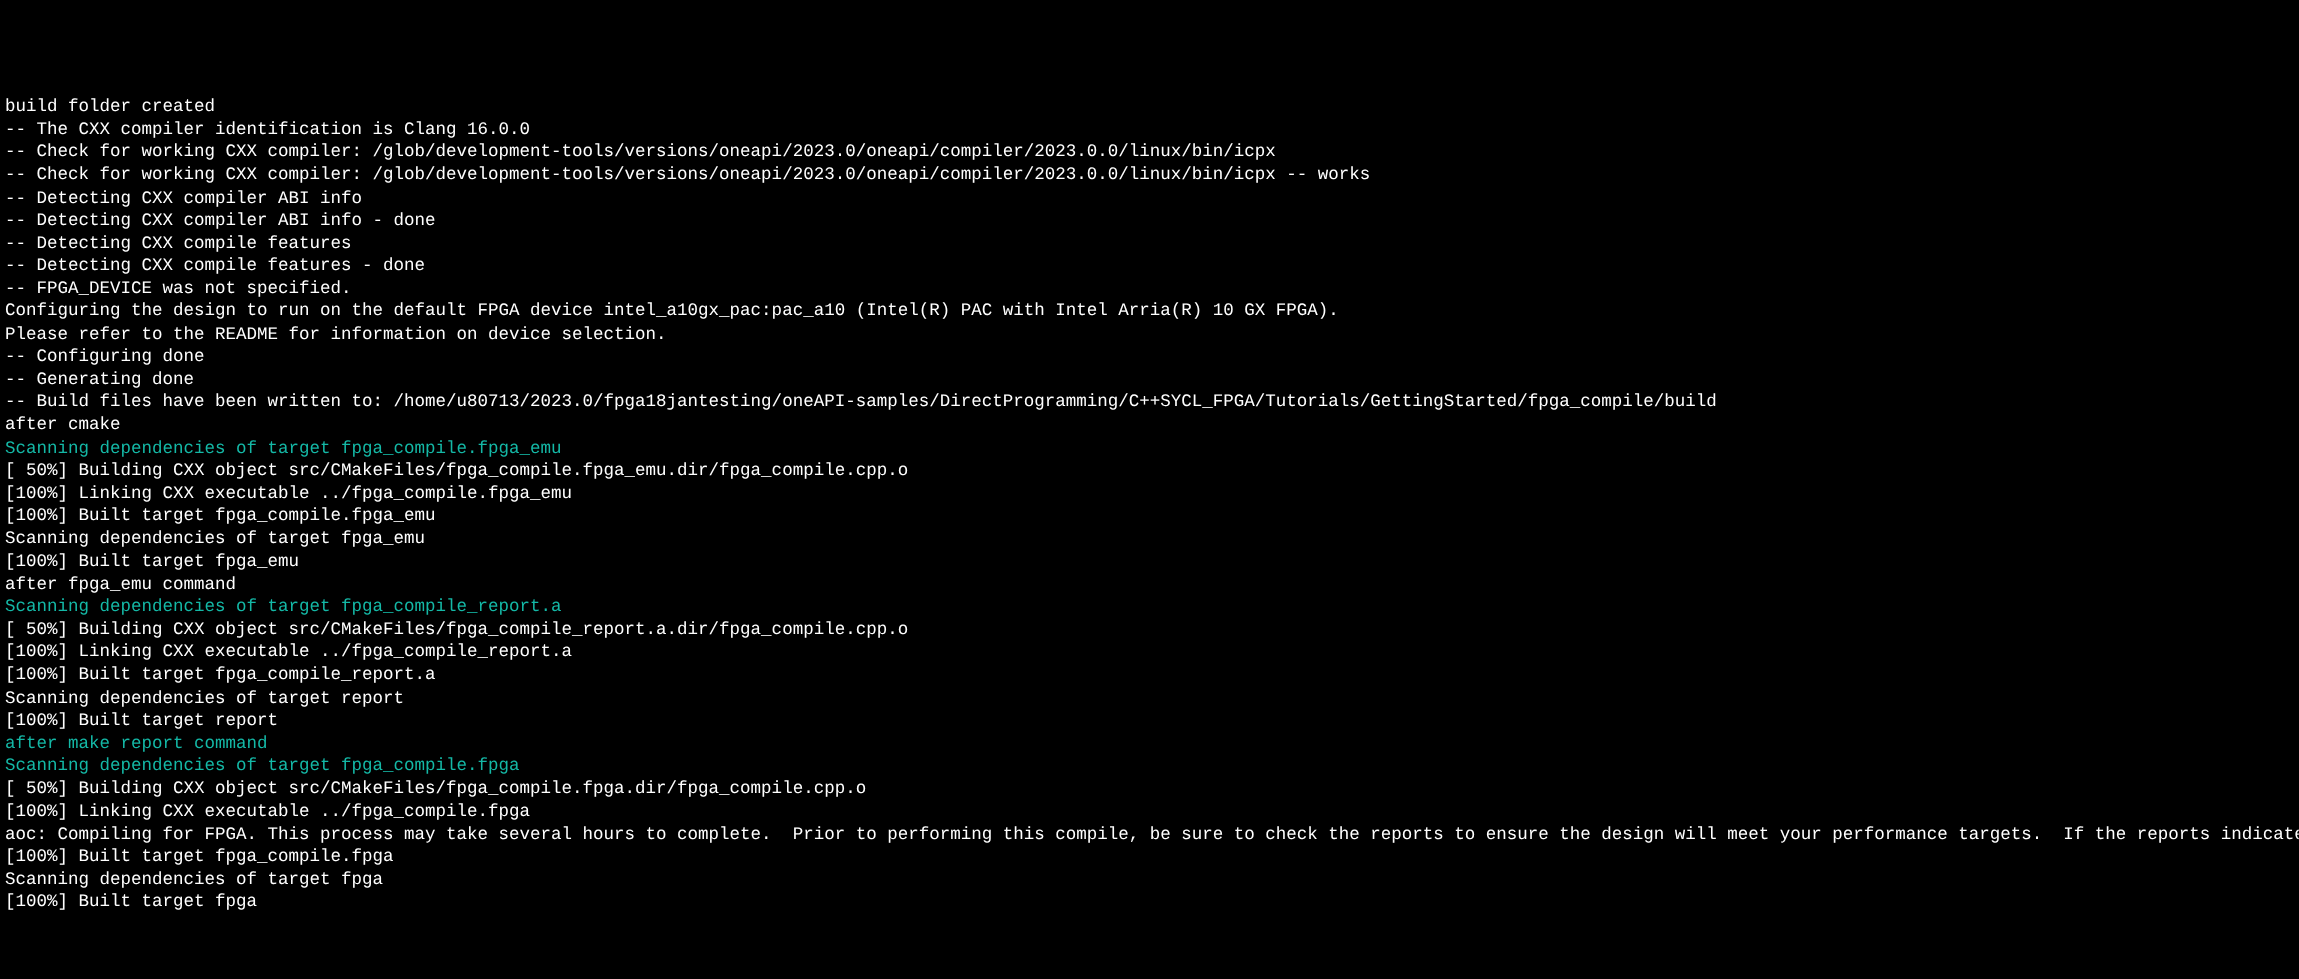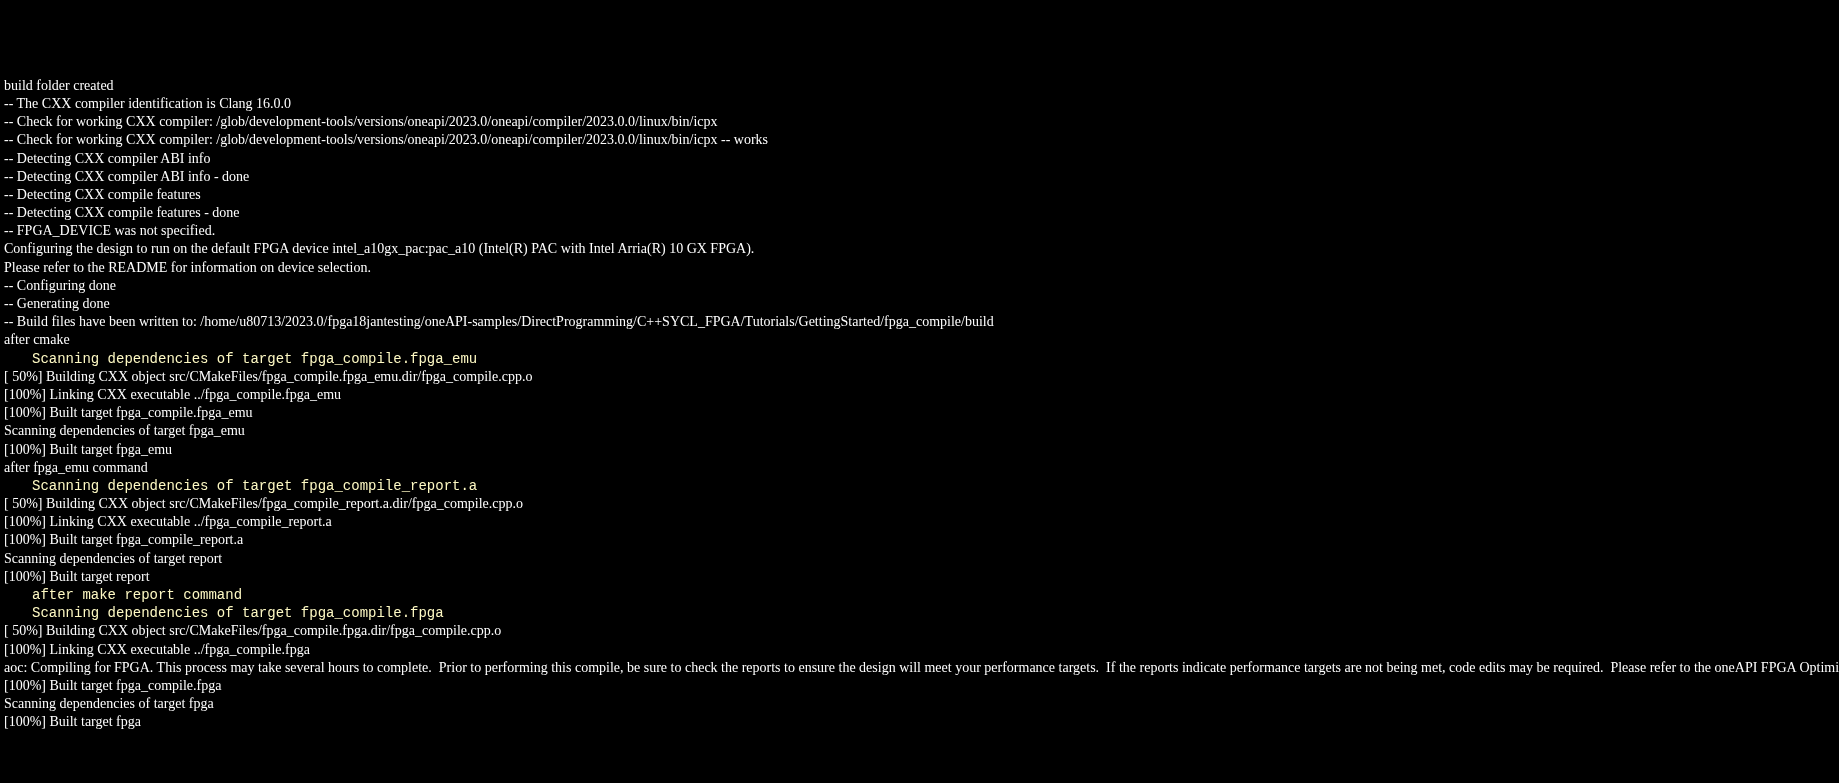--- a/index.html
+++ b/index.html
@@ -15,25 +15,23 @@
       line-height: 1.3;
       padding: 4px;
       white-space: pre;
       overflow-x: hidden;
     }
     .terminal-line {
       display: block;
     }
     .white {
       color: #ffffff;
-      font-family: Liberation Serif, serif;
     }
     .yellow {
-      color: #fef9c3;
-      margin-left: 28px;
+      color: #14b8a6;
     }
   </style>
 </head>
 <body>
 
 
 
 <div id="terminal-container"><span class="terminal-line white">build folder created</span><span class="terminal-line white">-- The CXX compiler identification is Clang 16.0.0</span><span class="terminal-line white">-- Check for working CXX compiler: /glob/development-tools/versions/oneapi/2023.0/oneapi/compiler/2023.0.0/linux/bin/icpx</span><span class="terminal-line white">-- Check for working CXX compiler: /glob/development-tools/versions/oneapi/2023.0/oneapi/compiler/2023.0.0/linux/bin/icpx -- works</span><span class="terminal-line white">-- Detecting CXX compiler ABI info</span><span class="terminal-line white">-- Detecting CXX compiler ABI info - done</span><span class="terminal-line white">-- Detecting CXX compile features</span><span class="terminal-line white">-- Detecting CXX compile features - done</span><span class="terminal-line white">-- FPGA_DEVICE was not specified.</span><span class="terminal-line white">Configuring the design to run on the default FPGA device intel_a10gx_pac:pac_a10 (Intel(R) PAC with Intel Arria(R) 10 GX FPGA).</span><span class="terminal-line white">Please refer to the README for information on device selection.</span><span class="terminal-line white">-- Configuring done</span><span class="terminal-line white">-- Generating done</span><span class="terminal-line white">-- Build files have been written to: /home/u80713/2023.0/fpga18jantesting/oneAPI-samples/DirectProgramming/C++SYCL_FPGA/Tutorials/GettingStarted/fpga_compile/build</span><span class="terminal-line white">after cmake</span><span class="terminal-line yellow">Scanning dependencies of target fpga_compile.fpga_emu</span><span class="terminal-line white">[ 50%] Building CXX object src/CMakeFiles/fpga_compile.fpga_emu.dir/fpga_compile.cpp.o</span><span class="terminal-line white">[100%] Linking CXX executable ../fpga_compile.fpga_emu</span><span class="terminal-line white">[100%] Built target fpga_compile.fpga_emu</span><span class="terminal-line white">Scanning dependencies of target fpga_emu</span><span class="terminal-line white">[100%] Built target fpga_emu</span><span class="terminal-line white">after fpga_emu command</span><span class="terminal-line yellow">Scanning dependencies of target fpga_compile_report.a</span><span class="terminal-line white">[ 50%] Building CXX object src/CMakeFiles/fpga_compile_report.a.dir/fpga_compile.cpp.o</span><span class="terminal-line white">[100%] Linking CXX executable ../fpga_compile_report.a</span><span class="terminal-line white">[100%] Built target fpga_compile_report.a</span><span class="terminal-line white">Scanning dependencies of target report</span><span class="terminal-line white">[100%] Built target report</span><span class="terminal-line yellow">after make report command</span><span class="terminal-line yellow">Scanning dependencies of target fpga_compile.fpga</span><span class="terminal-line white">[ 50%] Building CXX object src/CMakeFiles/fpga_compile.fpga.dir/fpga_compile.cpp.o</span><span class="terminal-line white">[100%] Linking CXX executable ../fpga_compile.fpga</span><span class="terminal-line white">aoc: Compiling for FPGA. This process may take several hours to complete.  Prior to performing this compile, be sure to check the reports to ensure the design will meet your performance targets.  If the reports indicate performance targets are not being met, code edits may be required.  Please refer to the oneAPI FPGA Optimization Guide for information on performance tuning applications for FPGAs.</span><span class="terminal-line white">[100%] Built target fpga_compile.fpga</span><span class="terminal-line white">Scanning dependencies of target fpga</span><span class="terminal-line white">[100%] Built target fpga</span></div>
 
 

